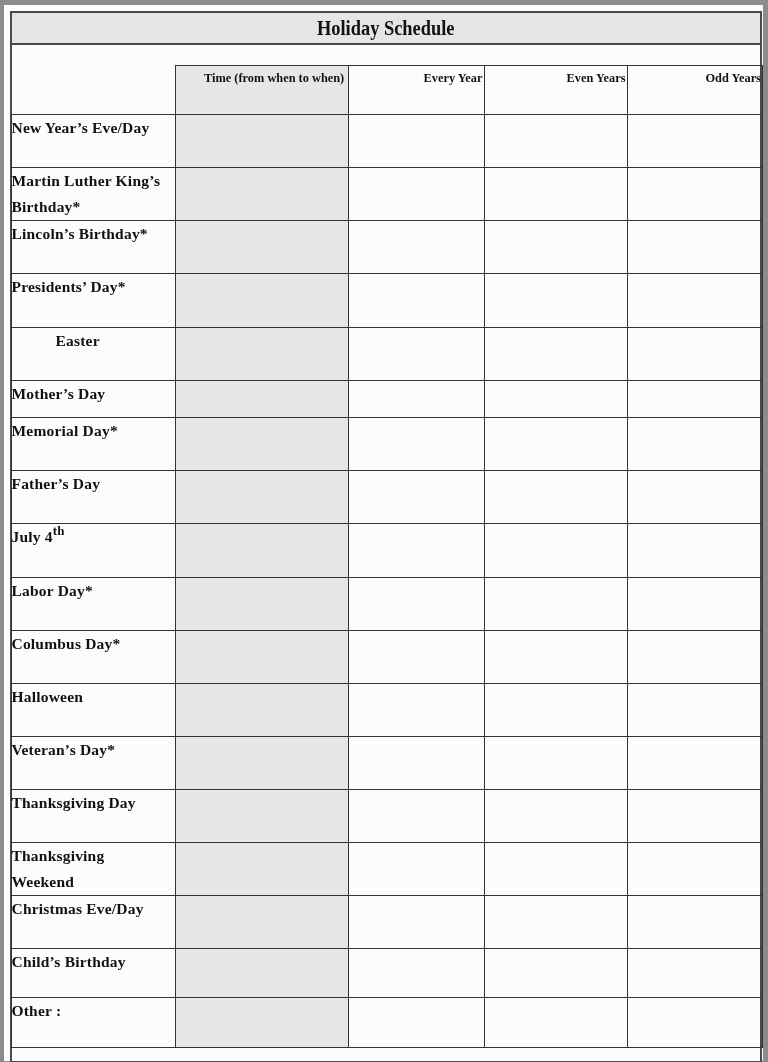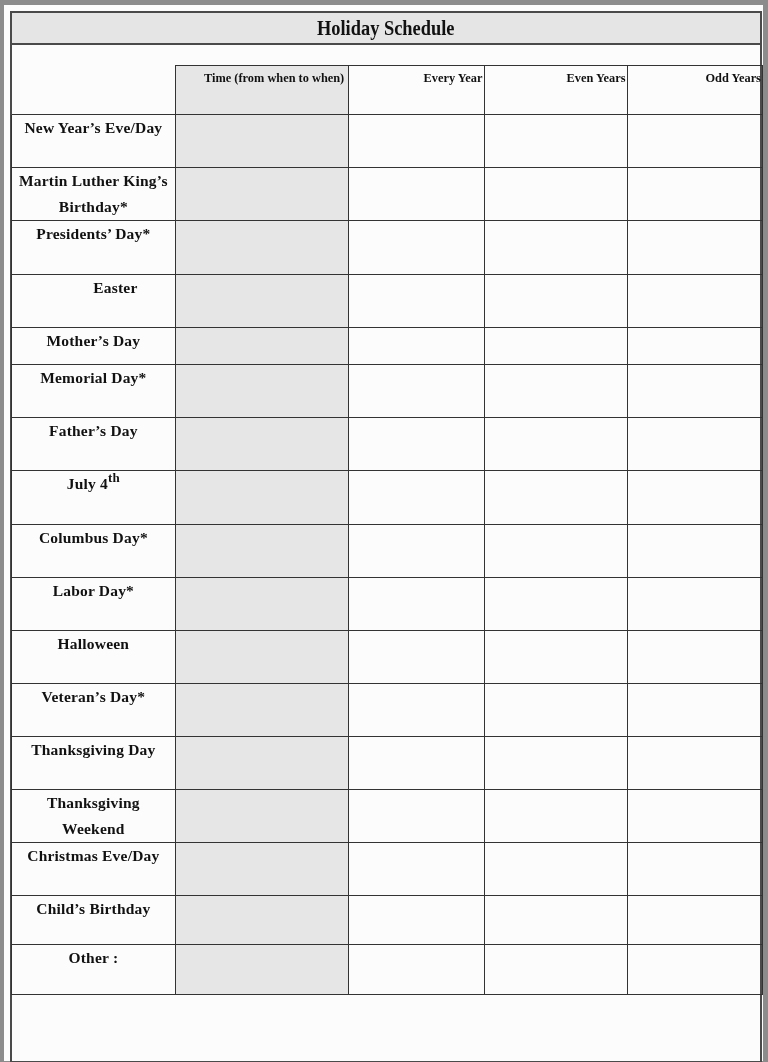--- a/index.html
+++ b/index.html
@@ -38,21 +38,21 @@
   }
   th.hdr {
     height:48px; font-size:13px; line-height:24px; text-align:right;
     padding-top:1px;
     text-decoration:underline;
   }
   th.hdr span { display:inline-block; transform:scaleX(0.95); }
   th.blank { border-top:none !important; border-left:2px solid #4a4a4a !important; }
   th.shade, td.shade { background:#e6e6e6; }
   td.label {
-    font-size:15.5px; line-height:26px; padding:1px 0 0 9px; text-align:center;
+    font-size:15.5px; line-height:26px; padding:1px 0 0 9px; text-align:left;
     letter-spacing:0.2px;
   }
   td.label span.t { display:inline-block; }
   sup { font-size:13px; line-height:0; vertical-align:7px; }
   td.cell { cursor:text; }
 </style>
 </head>
 <body>
 
 <div class="page">
@@ -86,20 +86,27 @@
           <td class="cell"></td>
           <td class="cell"></td>
         </tr>
         <tr style="height: 53px;">
           <td class="label"><span class="t" style="max-width: 150px;">Martin Luther King’s Birthday*</span></td>
           <td class="cell shade"></td>
           <td class="cell"></td>
           <td class="cell"></td>
           <td class="cell"></td>
         </tr>
+        <tr style="height: 53px;">
+          <td class="label"><span class="t" style="max-width: 150px;">Lincoln’s Birthday*</span></td>
+          <td class="cell shade"></td>
+          <td class="cell"></td>
+          <td class="cell"></td>
+          <td class="cell"></td>
+        </tr>
         <tr style="height: 54px; padding-left: 37px;">
           <td class="label"><span class="t" style="max-width: 150px;">Presidents’ Day*</span></td>
           <td class="cell shade"></td>
           <td class="cell"></td>
           <td class="cell"></td>
           <td class="cell"></td>
         </tr>
         <tr style="height: 53px;">
           <td class="label"><span class="t" style="max-width: 150px; padding-left: 44px;">Easter</span></td>
           <td class="cell shade"></td>
@@ -129,28 +136,28 @@
           <td class="cell"></td>
         </tr>
         <tr style="height: 54px;">
           <td class="label"><span class="t" style="max-width: 150px;">July 4</span><sup>th</sup></td>
           <td class="cell shade"></td>
           <td class="cell"></td>
           <td class="cell"></td>
           <td class="cell"></td>
         </tr>
         <tr style="height: 53px;">
+          <td class="label"><span class="t" style="max-width: 150px;">Labor Day*</span></td>
+          <td class="cell shade"></td>
+          <td class="cell"></td>
+          <td class="cell"></td>
+          <td class="cell"></td>
+        </tr>
+        <tr style="height: 53px;">
           <td class="label"><span class="t" style="max-width: 150px;">Columbus Day*</span></td>
-          <td class="cell shade"></td>
-          <td class="cell"></td>
-          <td class="cell"></td>
-          <td class="cell"></td>
-        </tr>
-        <tr style="height: 53px;">
-          <td class="label"><span class="t" style="max-width: 150px;">Labor Day*</span></td>
           <td class="cell shade"></td>
           <td class="cell"></td>
           <td class="cell"></td>
           <td class="cell"></td>
         </tr>
         <tr style="height: 53px;">
           <td class="label"><span class="t" style="max-width: 150px;">Halloween</span></td>
           <td class="cell shade"></td>
           <td class="cell"></td>
           <td class="cell"></td>

